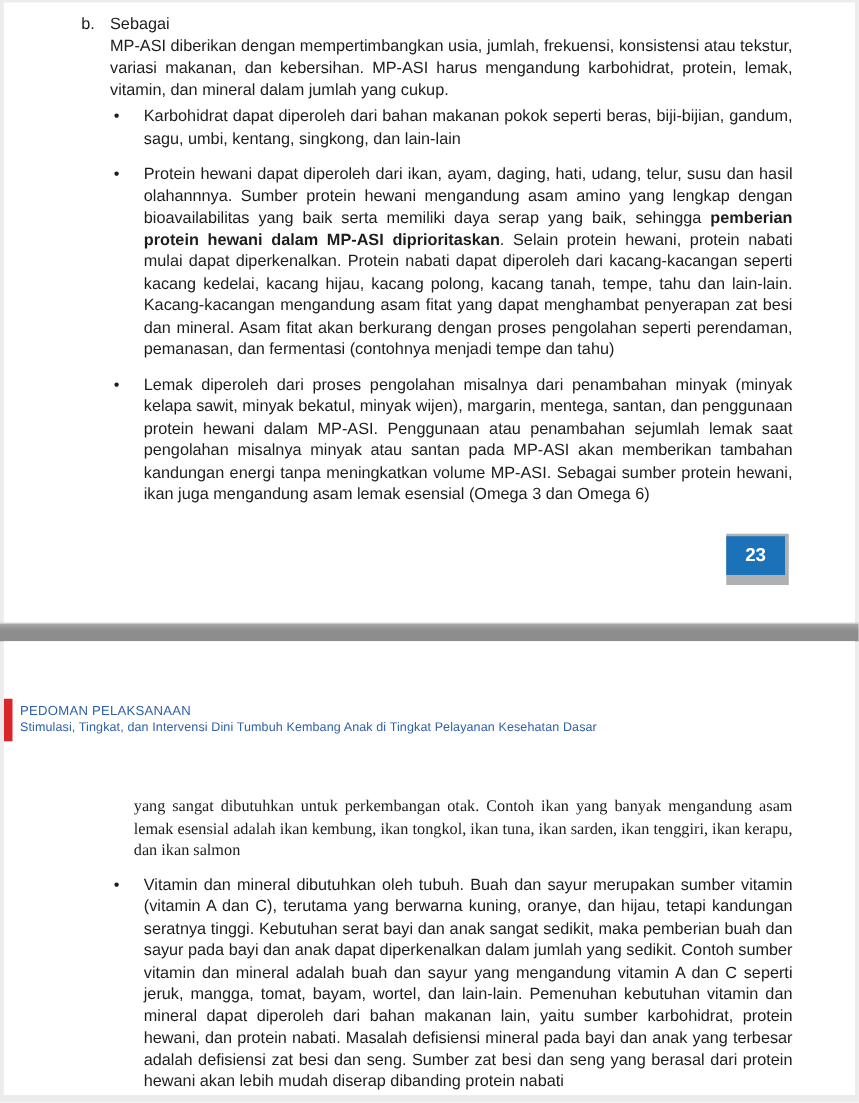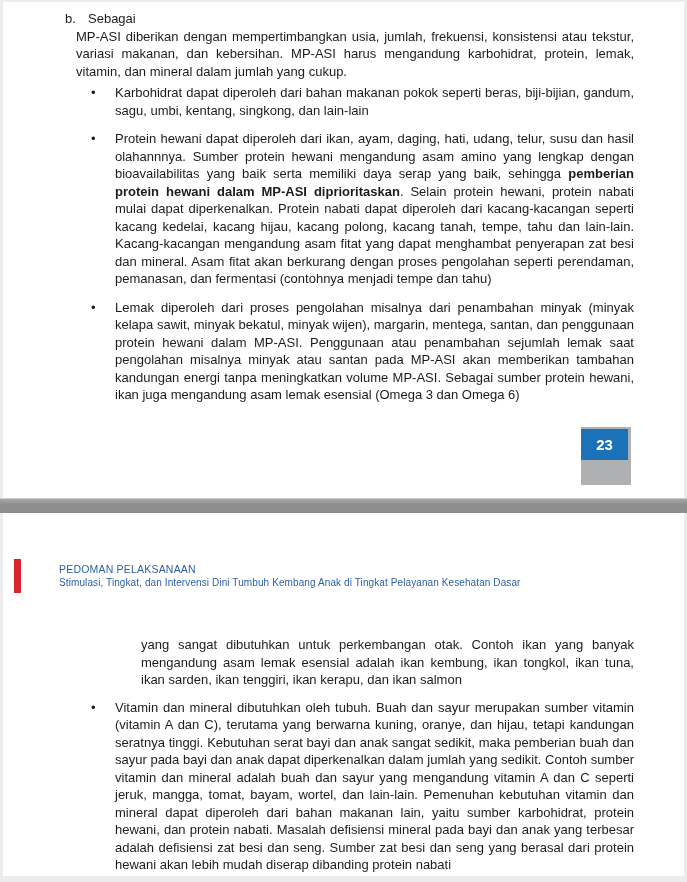--- a/index.html
+++ b/index.html
@@ -26,63 +26,62 @@
   .page-separator {
     height: 15px;
     margin: 0;
     background: linear-gradient(180deg, #a8a8a8 0%, #8d8d8d 40%, #8d8d8d 100%);
     border-top: 1px solid #c9c9c9;
   }
   .bottom-strip { height: 6px; }
 
   .section-heading { display: flex; }
   .section-label { width: 23px; flex: 0 0 23px; }
-  .intro-para, .cont-para { margin-left: 11px; text-align: justify; }
+  .intro-para, .cont-para { margin-left: 23px; text-align: justify; }
   .bullet-row { display: flex; margin-left: 23px; text-align: justify; }
   .bullet-row + .bullet-row, .b-gap { margin-top: 11px; }
   .bullet-first { margin-top: 4px; }
   .bullet-marker { flex: 0 0 27px; padding-left: 3px; }
   .bullet-text { flex: 1; }
   .bold-seg { font-weight: bold; }
 
   .page-badge {
     position: absolute;
     left: 578px; top: 425px;
-    width: 50px; height: 58px;
+    width: 50px; height: 41px;
     background: #aeb0b2;
   }
   .page-badge .blue-box {
     position: absolute;
     left: 0; top: 2px;
     width: 47px; height: 31px;
     background: #1b72b8;
     color: #ffffff;
     font-weight: bold;
     font-size: 15px;
     display: flex; align-items: center; justify-content: center;
   }
 
   .doc-header {
     display: flex;
-    margin: 46px 0 0 11px;
+    margin: 46px 0 0 0;
     align-items: stretch;
-    gap: 32px;
   }
   .header-redbar {
     flex: 0 0 7px;
     height: 34px;
     background: #d9262c;
     margin-right: 6px;
   }
   .header-text { color: #2e5fa8; padding-top: 3px; }
   .header-line1 { font-size: 10.5px; line-height: 14px; letter-spacing: 0.2px; }
   .header-line2 { font-size: 10px; line-height: 13px; letter-spacing: 0.1px; }
 
   .page2-content { padding: 43px 50px 0 62px; }
-  .cont-para { margin-left: 76px; }
+  .cont-para { margin-left: 42px; font-family: Liberation Serif, serif; }
   .page2-content .bullet-row { margin-top: 10px; }
 </style>
 </head>
 <body>
 
 <div class="viewer">
 
   <div class="page page-1">
 
     <div class="section-heading">

